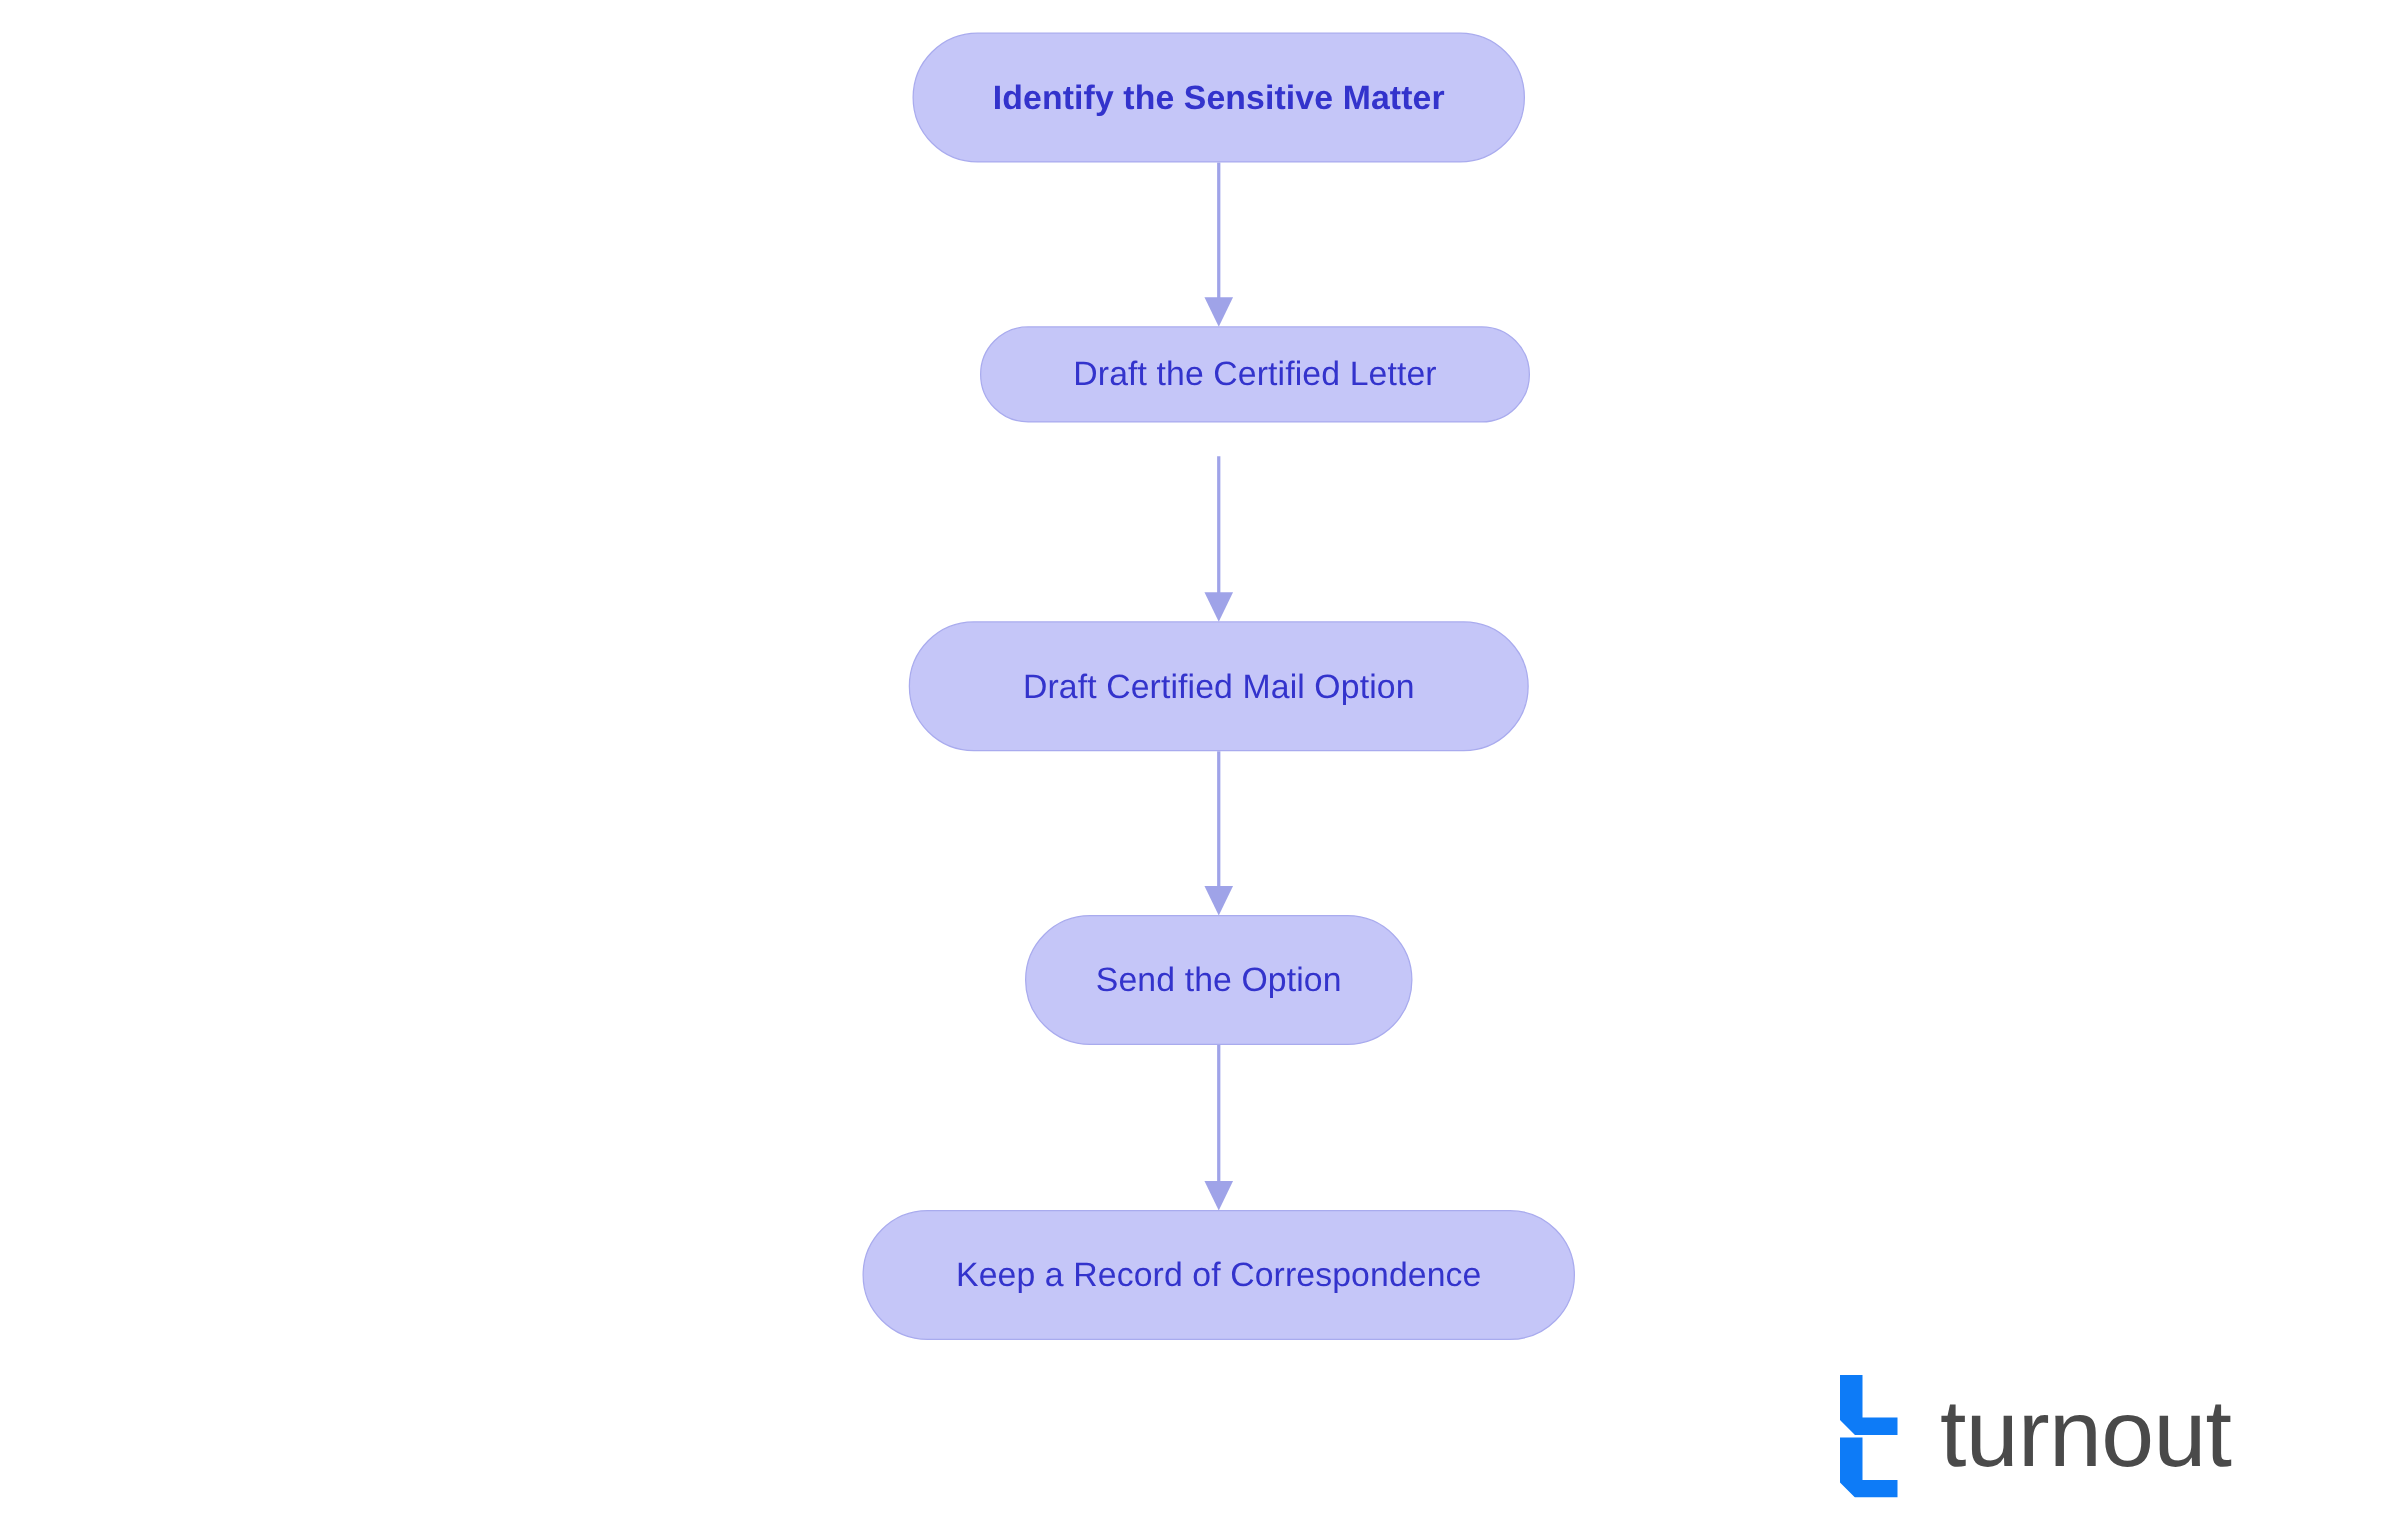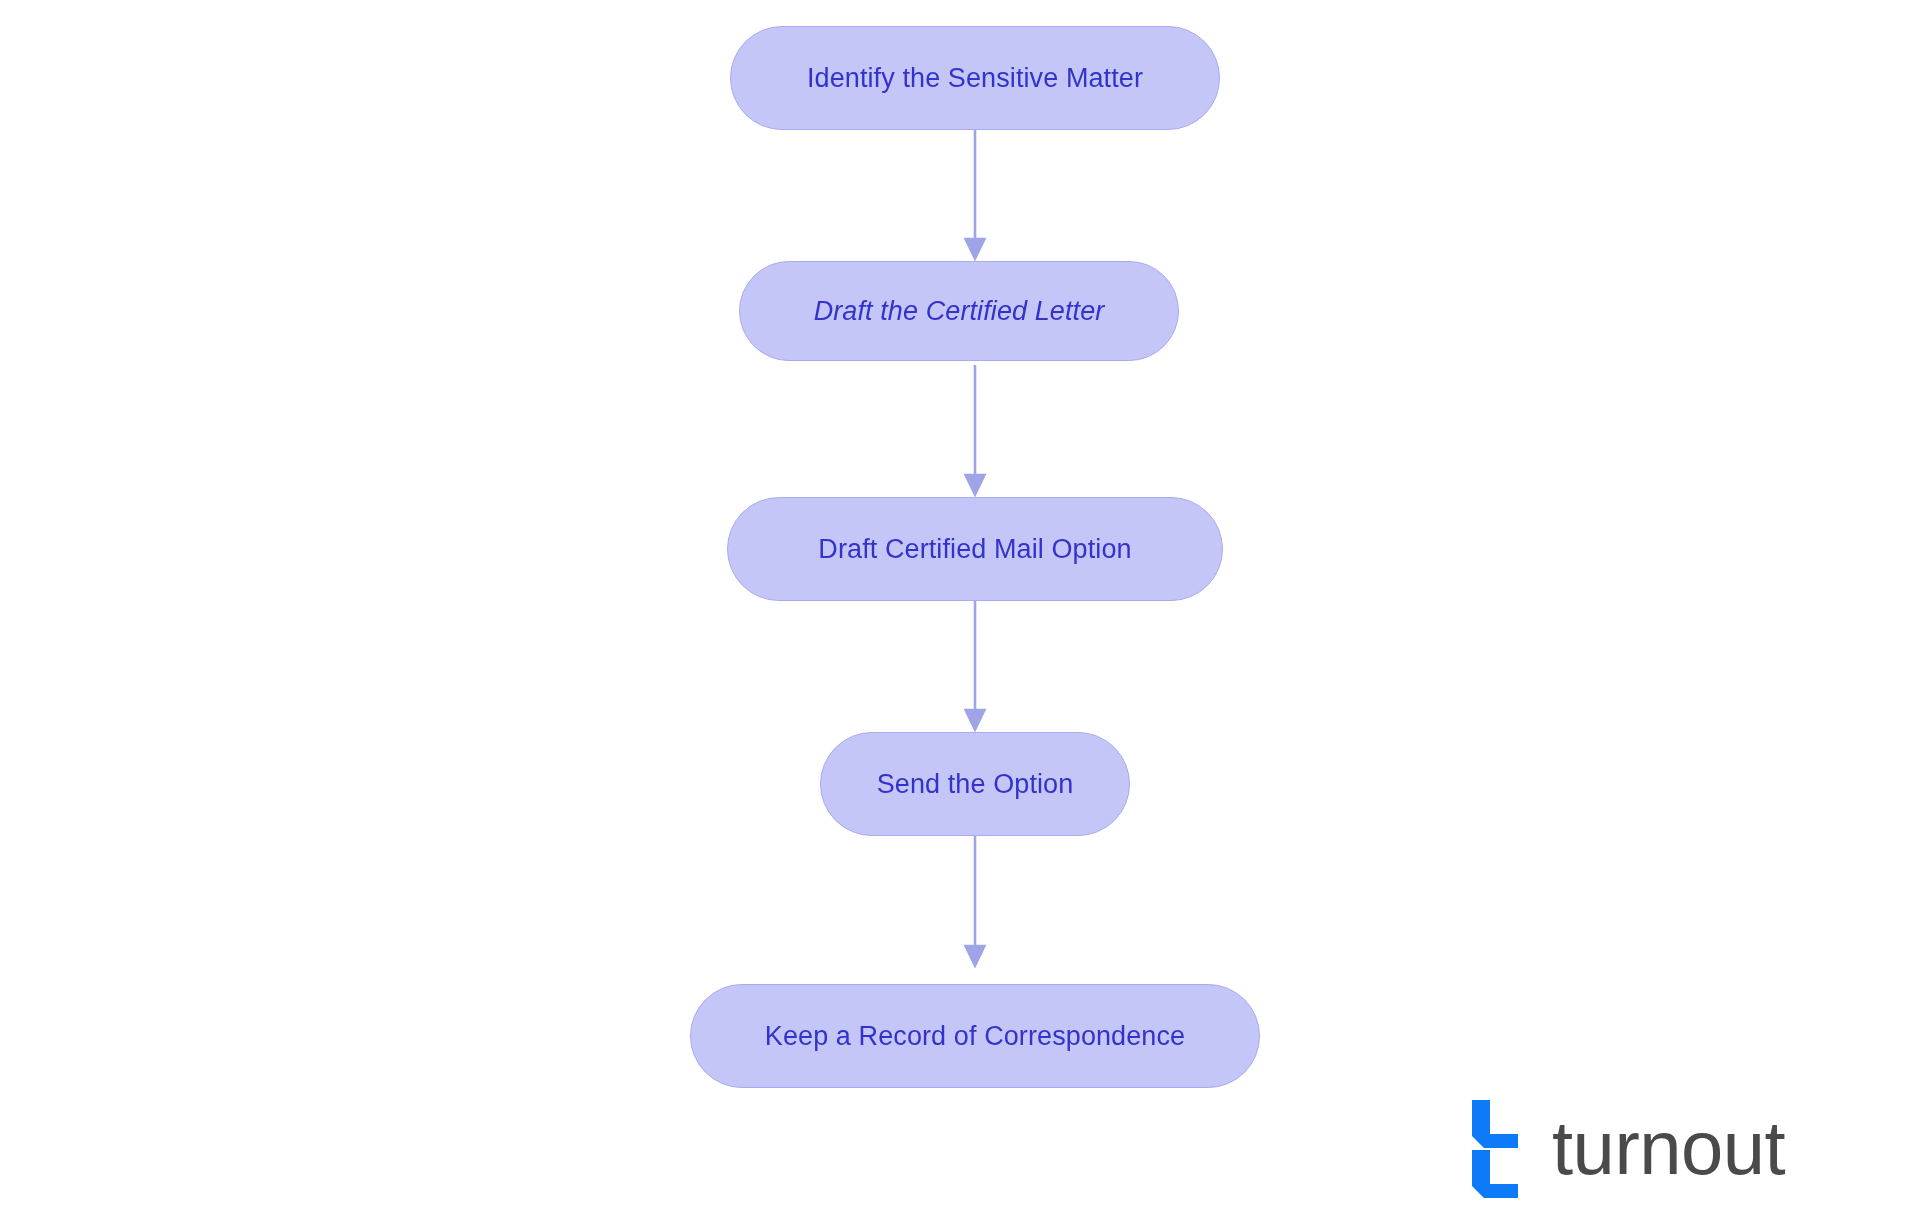--- a/index.html
+++ b/index.html
@@ -102,37 +102,37 @@
       <line x1="975" y1="365" x2="975" y2="486" stroke="#9fa3e8" stroke-width="2.6" marker-end="url(#arrowhead)"></line>
     </g>
     <g>
       <line x1="975" y1="601" x2="975" y2="721" stroke="#9fa3e8" stroke-width="2.6" marker-end="url(#arrowhead)"></line>
     </g>
     <g>
       <line x1="975" y1="836" x2="975" y2="957" stroke="#9fa3e8" stroke-width="2.6" marker-end="url(#arrowhead)"></line>
     </g>
   </svg>
 
-  <div class="flow-node" id="node-step-1" style="left:730px; top:26px; width:490px; height:104px;">
+  <div class="flow-node" id="node-step-1" style="left:730px; top:26px; width:490px; height:104px;font-weight:bold;">
     <span class="flow-node-label">Identify the Sensitive Matter</span>
   </div>
 
-  <div class="flow-node" id="node-step-2" style="left:739px; top:261px; width:440px; height:100px;font-style:italic;">
+  <div class="flow-node" id="node-step-2" style="left:784px; top:261px; width:440px; height:77px;">
     <span class="flow-node-label">Draft the Certified Letter</span>
   </div>
 
   <div class="flow-node" id="node-step-3" style="left:727px; top:497px; width:496px; height:104px;">
     <span class="flow-node-label">Draft Certified Mail Option</span>
   </div>
 
   <div class="flow-node" id="node-step-4" style="left:820px; top:732px; width:310px; height:104px;">
     <span class="flow-node-label">Send the Option</span>
   </div>
 
-  <div class="flow-node" id="node-step-5" style="left:690px; top:968px; width:570px; height:104px;margin-top:16px;">
+  <div class="flow-node" id="node-step-5" style="left:690px; top:968px; width:570px; height:104px;">
     <span class="flow-node-label">Keep a Record of Correspondence</span>
   </div>
 
   <div id="brand-logo">
     <svg id="brand-mark" viewBox="0 0 58 100" xmlns="http://www.w3.org/2000/svg">
       <path d="M2 2 H20 V36 H48 V50 H14 L2 38 Z" fill="#0d7bf7"></path>
       <path d="M2 52 H20 V86 H48 V100 H14 L2 88 Z" fill="#0d7bf7"></path>
     </svg>
     <span id="brand-wordmark">turnout</span>
   </div>

